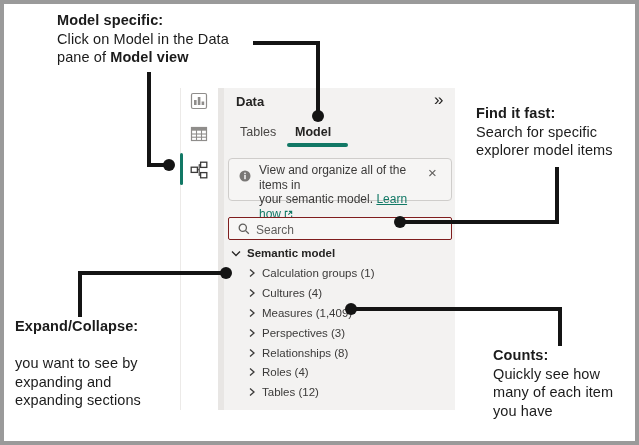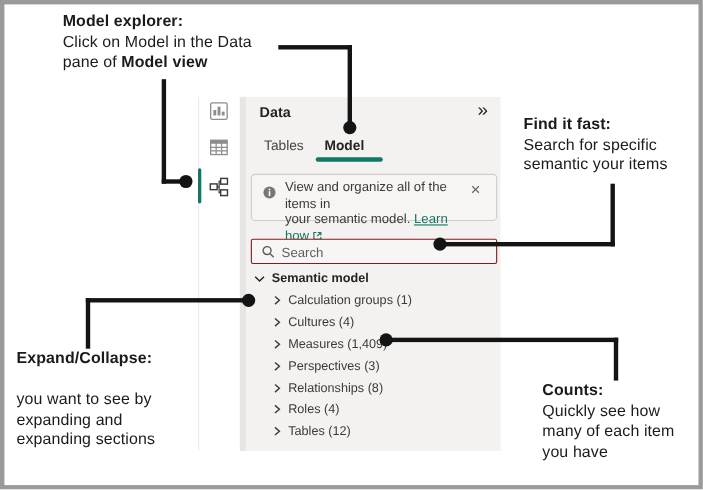--- a/index.html
+++ b/index.html
@@ -160,29 +160,29 @@
   <span class="tree-label">Roles (4)</span>
 </div>
 <div class="tree-row" style="left:248px;top:383px;">
   <svg width="8" height="10" viewBox="0 0 8 10">
       <path d="M2 1.5 L6 5 L2 8.5" fill="none" stroke="#3b3a39" stroke-width="1.3"></path>
     </svg>
   <span class="tree-label">Tables (12)</span>
 </div>
 
 <div class="callout" style="left:57px;top:11px;">
-  <span class="t">Model explorer:</span><br>
+  <span class="t">Model specific:</span><br>
   <span>Click on Model in the Data</span><br>
   <span>pane of </span><span class="t">Model view</span>
 </div>
 
 <div class="callout" style="left:476px;top:104px;">
   <span class="t">Find it fast:</span><br>
   <span>Search for specific</span><br>
-  <span>semantic your items</span>
+  <span>explorer model items</span>
 </div>
 
 <div class="callout" style="left:15px;top:317px;">
   <span class="t">Expand/Collapse:</span><br>
   <br>
   <span>you want to see by</span><br>
   <span>expanding and</span><br>
   <span>expanding sections</span>
 </div>
 

